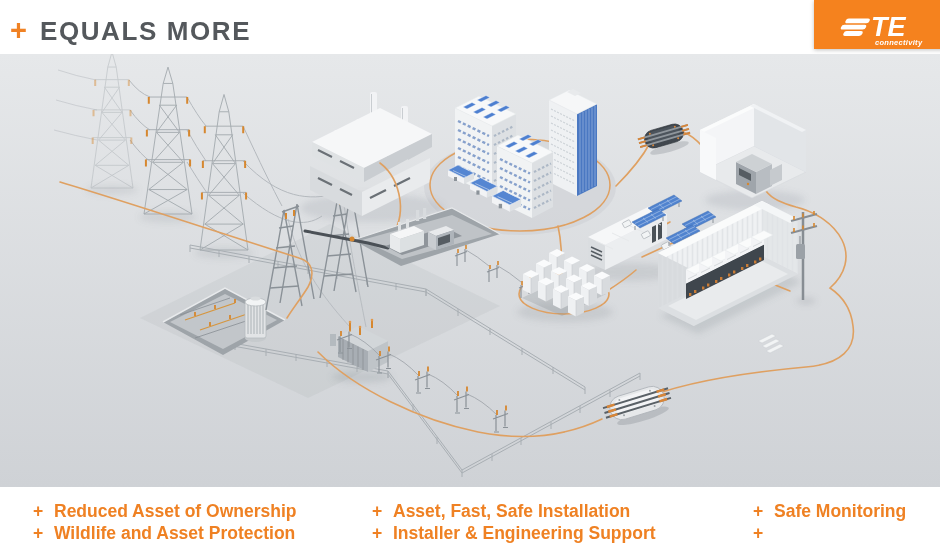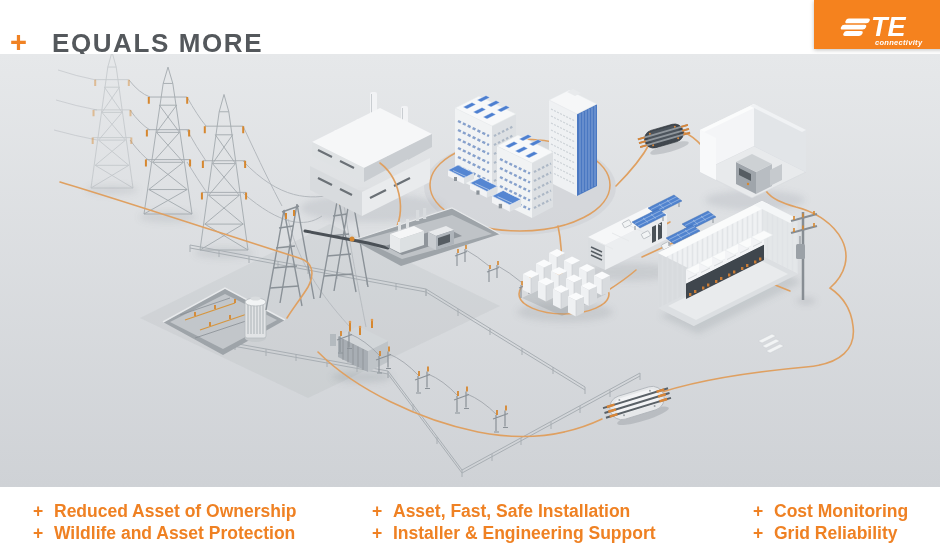--- a/index.html
+++ b/index.html
@@ -2,21 +2,21 @@
 <html><head>
 <meta charset="utf-8">
 <style>
   html,body{margin:0;padding:0;background:#ffffff;}
   .stage{position:relative;width:940px;height:551px;overflow:hidden;background:#ffffff;
          font-family:"Liberation Sans", sans-serif;}
   
   .hdr{position:absolute;left:0;top:0;width:940px;height:54px;background:#ffffff;}
   .hdr-inner{position:absolute;left:10px;top:11px;display:flex;align-items:baseline;}
   .hdr-plus{color:#F08224;font-size:29px;font-weight:bold;margin-right:9px;line-height:32px;}
-  .hdr-title{margin:16px;color:#54585C;font-size:26px;font-weight:bold;letter-spacing:1.6px;line-height:32px;}
+  .hdr-title{margin:4px;color:#54585C;font-size:26px;font-weight:bold;letter-spacing:1.6px;line-height:32px;}
   
   .logo{position:absolute;left:814px;top:0;width:148px;height:49px;background:#F5821E;
         box-shadow:0 1px 4px rgba(0,0,0,.25);}
   
   .scene{position:absolute;left:0;top:54px;width:940px;height:433px;}
   .scene svg{display:block;}
   .twr path{vector-effect:non-scaling-stroke;}
   
   .benefit-col{position:absolute;top:500px;color:#EF8123;font-size:17.5px;font-weight:bold;}
   .b-item{display:flex;line-height:22px;}
@@ -443,21 +443,20 @@
       <span>Asset, Fast, Safe Installation</span>
     </div>
     <div class="b-item">
       <span class="b-plus">+</span>
       <span>Installer &amp; Engineering Support</span>
     </div>
   </div>
   <div class="benefit-col col3">
     <div class="b-item">
       <span class="b-plus">+</span>
-      <span>Cost Monitoring</span>
-    </div>
-    <div class="b-item">
-      <span class="b-plus">+</span>
-      <span>Grid Reliability</span>
+      <span>Safe Monitoring</span>
+    </div>
+    <div class="b-item">
+      <span class="b-plus">+</span>
     </div>
   </div>
 
 </div>
 
 </body></html>

